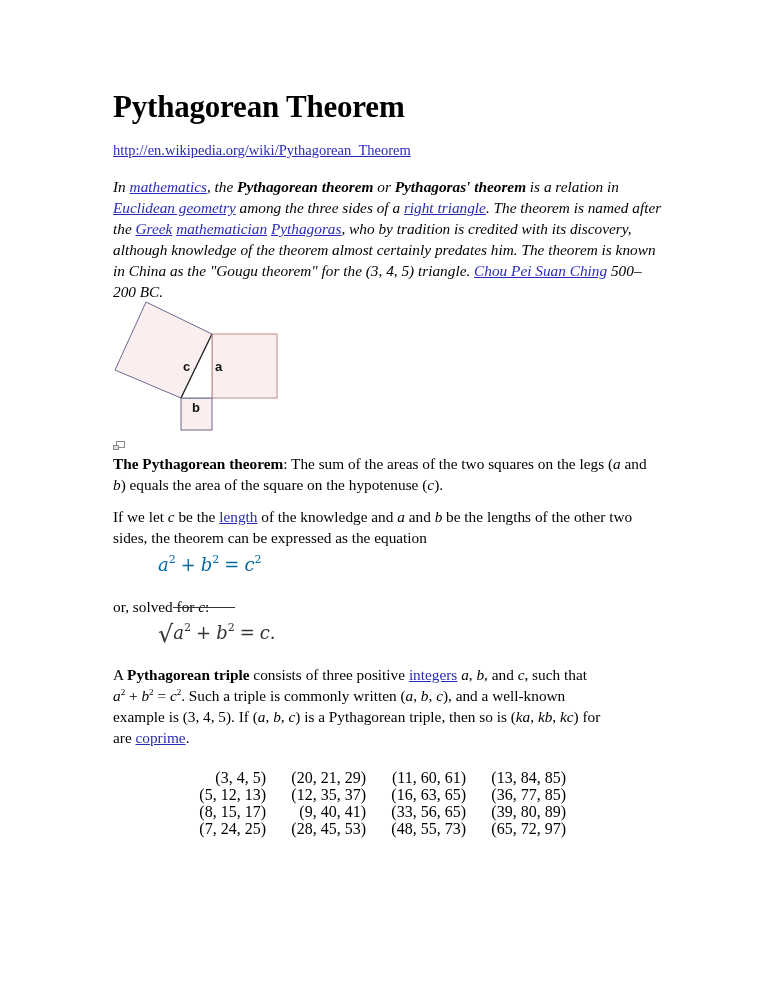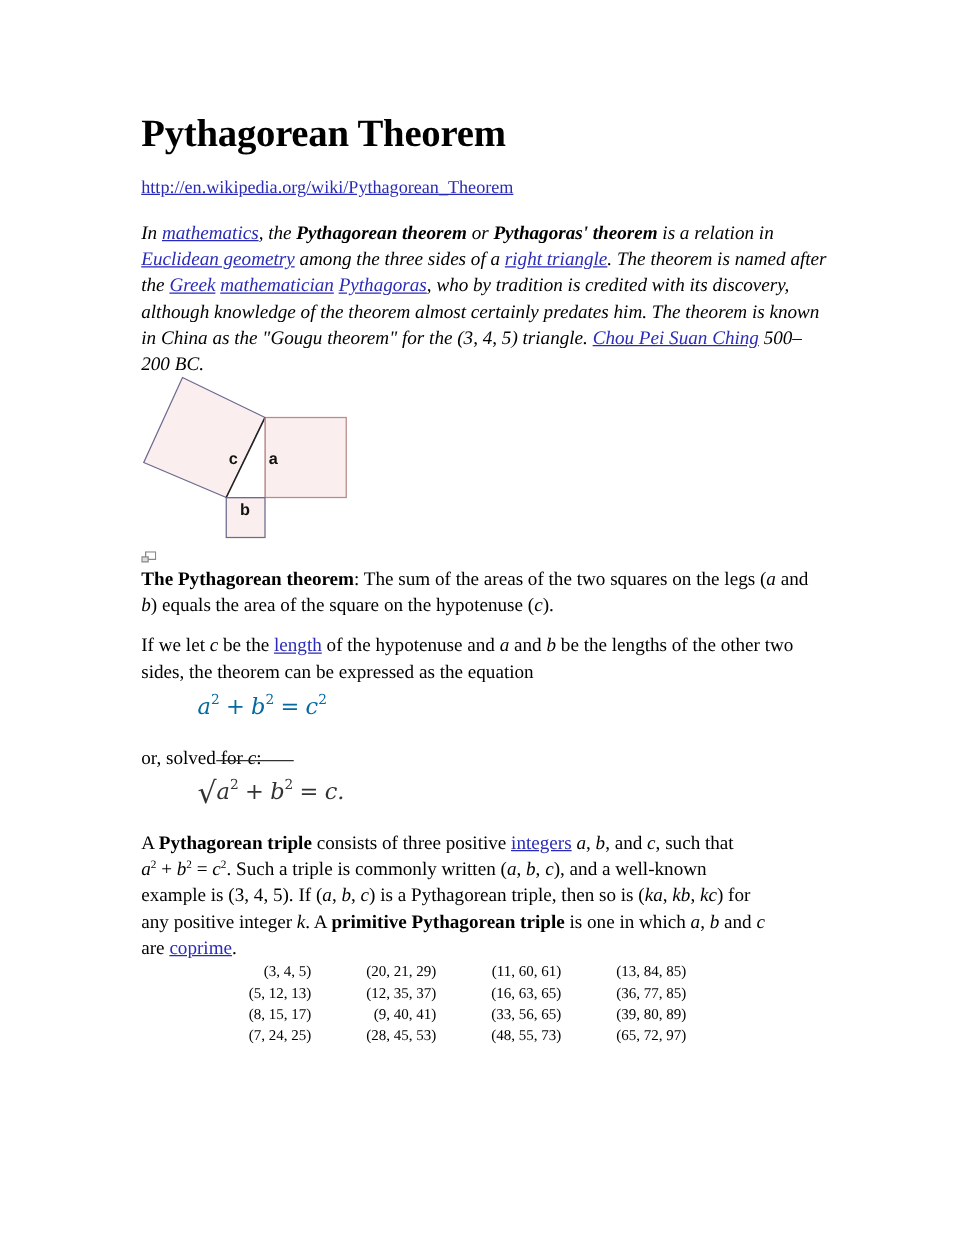--- a/index.html
+++ b/index.html
@@ -20,21 +20,21 @@
   .p3 { top: 506px; }
   .eq1 { position: absolute; left: 45px; top: 553px; font-family: "DejaVu Serif", serif; font-size: 18px; color: #0369a1; font-style: italic; white-space: nowrap; }
   .eq1 sup, .eq2 sup { font-size: 11px; font-style: normal; vertical-align: 8px; }
   .eq1 .op, .eq2 .op { font-style: normal; margin: 0 5px; }
   .p4 { top: 596px; }
   .eq2 { position: absolute; left: 45px; top: 620px; font-family: "DejaVu Serif", serif; font-size: 18px; color: #333; white-space: nowrap; }
   .eq2 .rad { font-style: normal; font-size: 24px; vertical-align: -3px; }
   .eq2 .under { border-top: 1.3px solid #333; font-style: italic; padding-top: 14px; }
   .p5 { top: 664px; }
   .p5 sup { font-size: 9px; vertical-align: 6px; line-height: 0; }
-  .triples { position: absolute; left: 68px; top: 769px; font-size: 12px; line-height: 17px; }
+  .triples { position: absolute; left: 85px; top: 769px; font-size: 16px; line-height: 17px; }
   .triples table { border-collapse: collapse; }
   .triples td { text-align: right; padding: 0; white-space: nowrap; }
   .triples td.c0 { width: 68px; }
   .triples td.c1 { width: 100px; }
   .triples td.c2 { width: 100px; }
   .triples td.c3 { width: 100px; }
 </style>
 </head>
 <body>
 
@@ -73,41 +73,40 @@
     <rect x="3.5" y="0.5" width="8" height="6" fill="#fff" stroke="#888" stroke-width="1"></rect>
     <rect x="0.5" y="4.5" width="5" height="4" fill="#ddd" stroke="#888" stroke-width="1"></rect>
   </svg>
 
   <p class="para p2">
     <span class="ln"><b>The Pythagorean theorem</b><span>: The sum of the areas of the two squares on the legs (</span><i>a</i><span> and</span></span>
     <span class="ln"><i>b</i><span>) equals the area of the square on the hypotenuse (</span><i>c</i><span>).</span></span>
   </p>
 
   <p class="para p3">
-    <span class="ln"><span>If we let </span><i>c</i><span> be the </span><a>length</a><span> of the hypotenuse and </span><i>a</i><span> and </span><i>b</i><span> be the lengths of the other two</span></span>
+    <span class="ln"><span>If we let </span><i>c</i><span> be the </span><a>length</a><span> of the knowledge and </span><i>a</i><span> and </span><i>b</i><span> be the lengths of the other two</span></span>
     <span class="ln">sides, the theorem can be expressed as the equation</span>
   </p>
 
   <div class="eq1">
     <span>a</span><sup>2</sup><span class="op">+</span><span>b</span><sup>2</sup><span class="op">=</span><span>c</span><sup>2</sup>
   </div>
 
   <p class="para p4">
     <span class="ln"><span>or, solved for </span><i>c</i><span>:</span></span>
   </p>
 
   <div class="eq2">
     <span class="rad">√</span><span class="under"><span>a</span><sup>2</sup><span class="op">+</span><span>b</span><sup>2</sup></span><span class="op">=</span><i>c.</i>
   </div>
 
   <p class="para p5">
     <span class="ln"><span>A </span><b>Pythagorean triple</b><span> consists of three positive </span><a>integers</a><span> </span><i>a</i><span>, </span><i>b</i><span>, and </span><i>c</i><span>, such that</span></span>
     <span class="ln"><i>a</i><sup>2</sup><span> + </span><i>b</i><sup>2</sup><span> = </span><i>c</i><sup>2</sup><span>. Such a triple is commonly written (</span><i>a</i><span>, </span><i>b</i><span>, </span><i>c</i><span>), and a well-known</span></span>
     <span class="ln"><span>example is (3, 4, 5). If (</span><i>a</i><span>, </span><i>b</i><span>, </span><i>c</i><span>) is a Pythagorean triple, then so is (</span><i>ka</i><span>, </span><i>kb</i><span>, </span><i>kc</i><span>) for</span></span>
-    <span class="ln"><span>any positive integer </span><i>k</i><span>. A </span><b>primitive Pythagorean triple</b><span> is one in which </span><i>a</i><span>, </span><i>b</i><span> and </span><i>c</i></span>
     <span class="ln"><span>are </span><a>coprime</a><span>.</span></span>
   </p>
 
   <div class="triples">
     <table>
       <tbody>
           <tr>
         <td class="c0">(3, 4, 5)</td>
         <td class="c1">(20, 21, 29)</td>
         <td class="c2">(11, 60, 61)</td>

